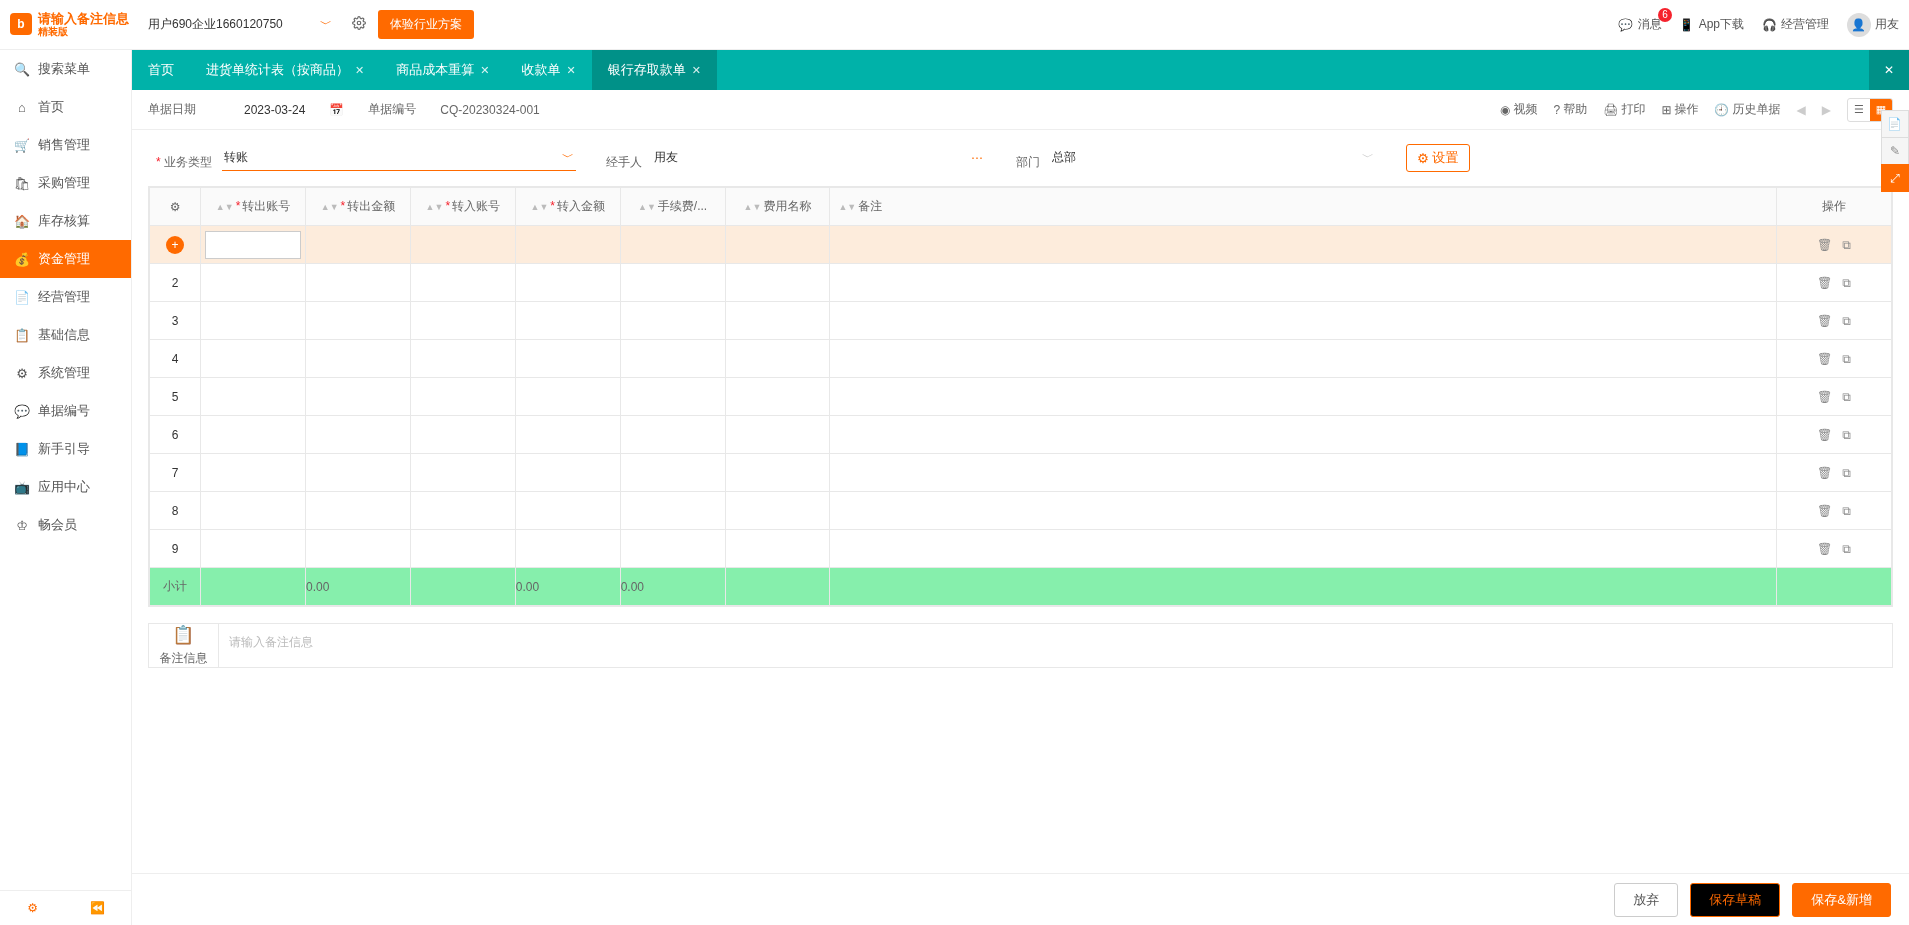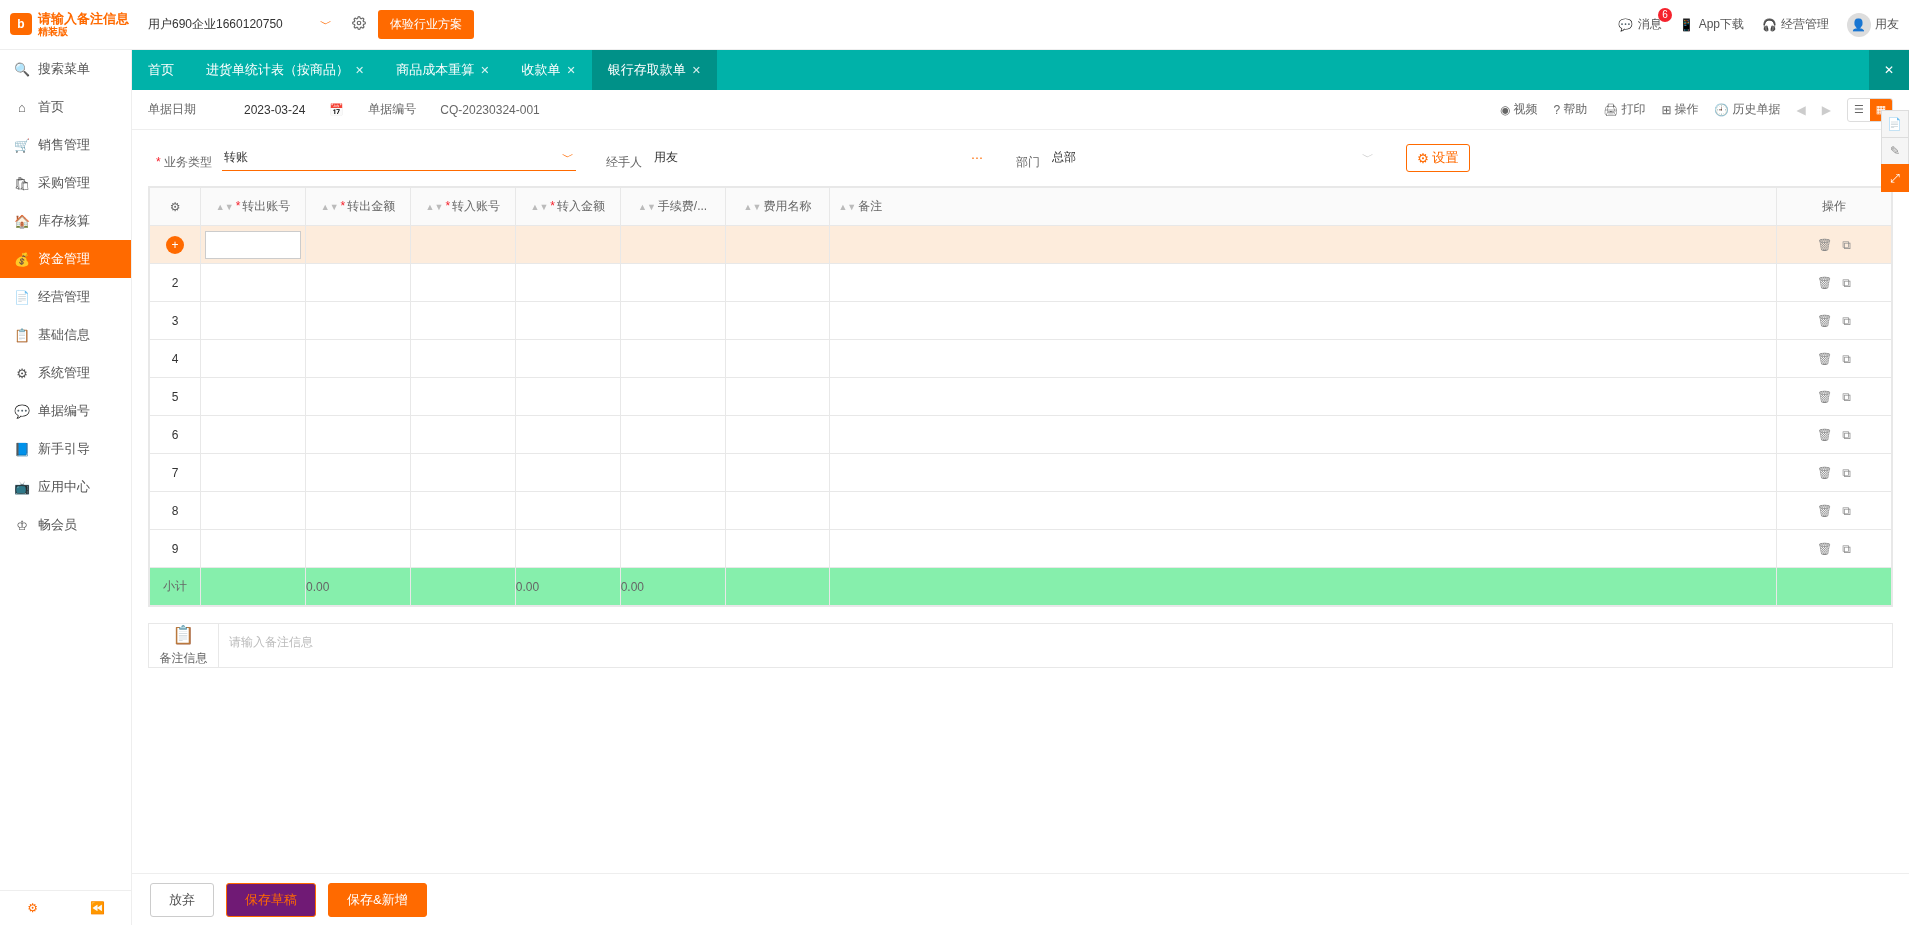--- a/index.html
+++ b/index.html
@@ -77,24 +77,24 @@
 .op-icons span { cursor:pointer; }
 .subtotal-row td { background:#86efac; color:#666; }
 
 
 .note-box { margin:16px; border:1px solid #e8e8e8; display:flex; }
 .note-left { width:70px; display:flex; flex-direction:column; align-items:center; justify-content:center; border-right:1px solid #e8e8e8; gap:4px; color:#666; }
 .note-ic { color:#00b2a9; font-size:18px; }
 .note-inp { flex:1; padding:10px; color:#bbb; }
 
 
-.footer { height:52px; border-top:1px solid #eee; display:flex; align-items:center; padding:0 18px; gap:12px; margin-top:auto;}
+.footer { height:52px; border-top:1px solid #eee; display:flex; align-items:center; justify-content:flex-end; padding:0 18px; gap:12px; margin-top:auto;}
 .btn { padding:7px 18px; border-radius:3px; cursor:pointer; font-size:13px; }
 .btn-plain { background:#fff; border:1px solid #ccc; color:#555; }
-.btn-outline { background:#701a75; border:1px solid #ff6a00; color:#ff6a00; }
+.btn-outline { background:#000000; border:1px solid #ff6a00; color:#ff6a00; }
 .btn-primary { background:#ff6a00; border:1px solid #ff6a00; color:#fff; }
 
 
 .right-float { position:absolute; right:0; top:60px; display:flex; flex-direction:column; }
 .float-btn { width:28px; height:28px; background:#f5f5f5; border:1px solid #ddd; margin-bottom:-1px; display:flex;align-items:center;justify-content:center; cursor:pointer; color:#888; }
 .float-btn.hot { background:#ff6a00; color:#fff; border-color:#ff6a00; }
 
 svg { width:14px; height:14px; }
 </style>
 </head>

